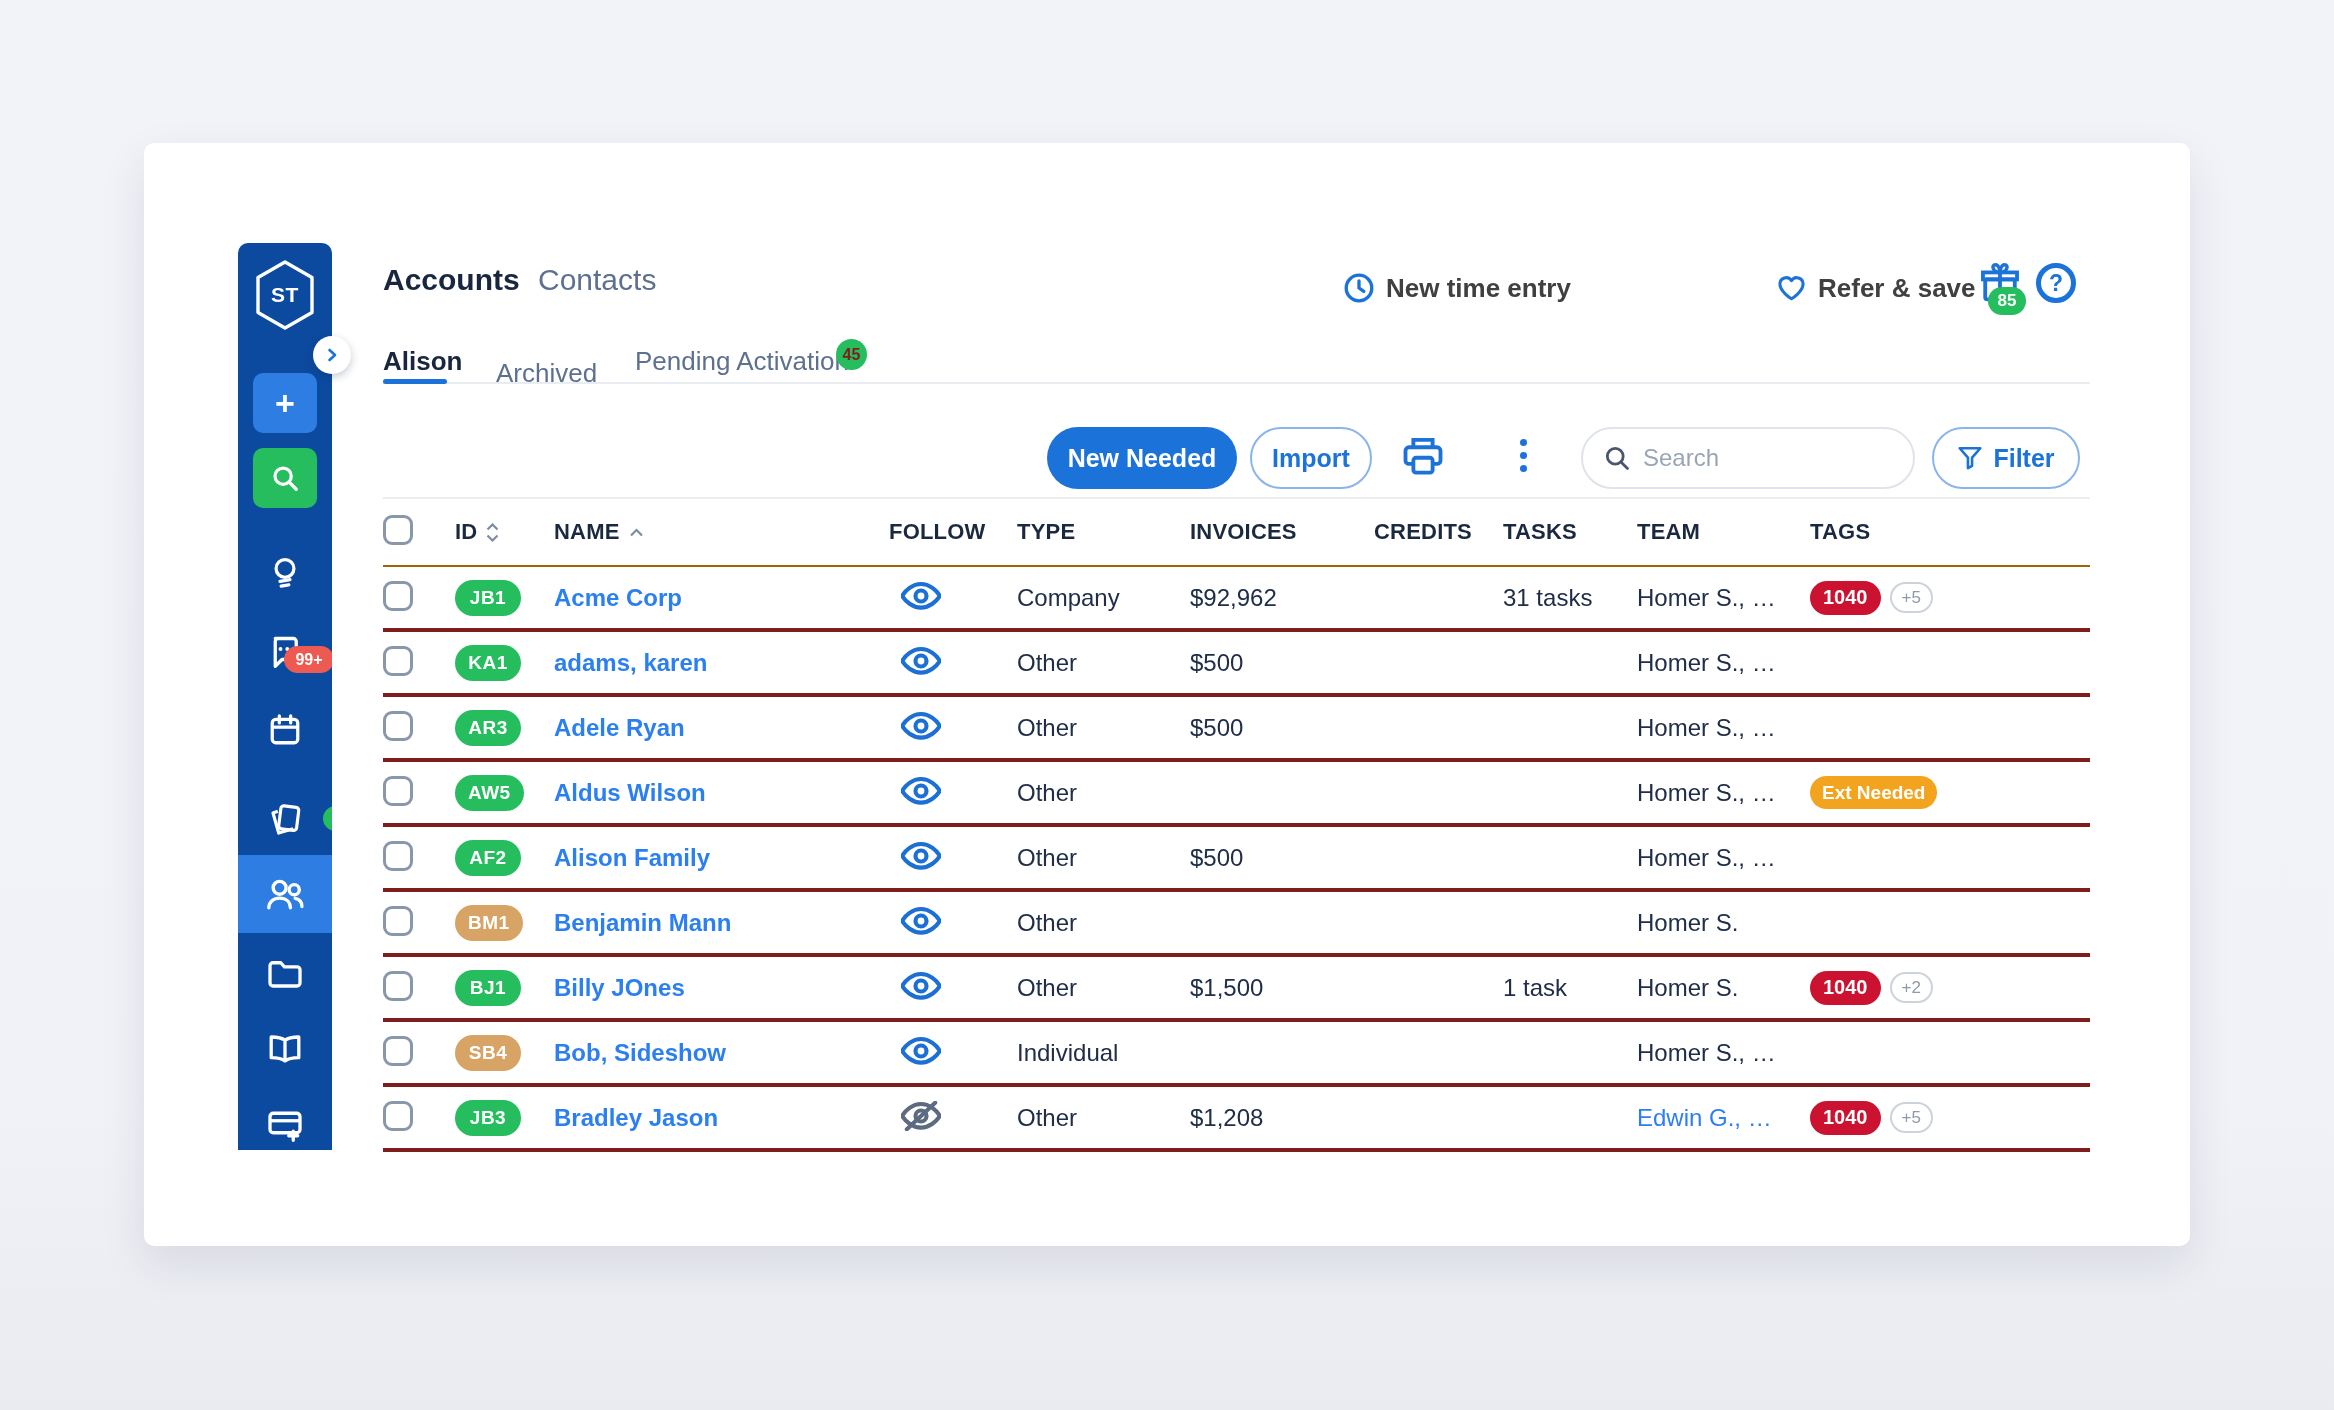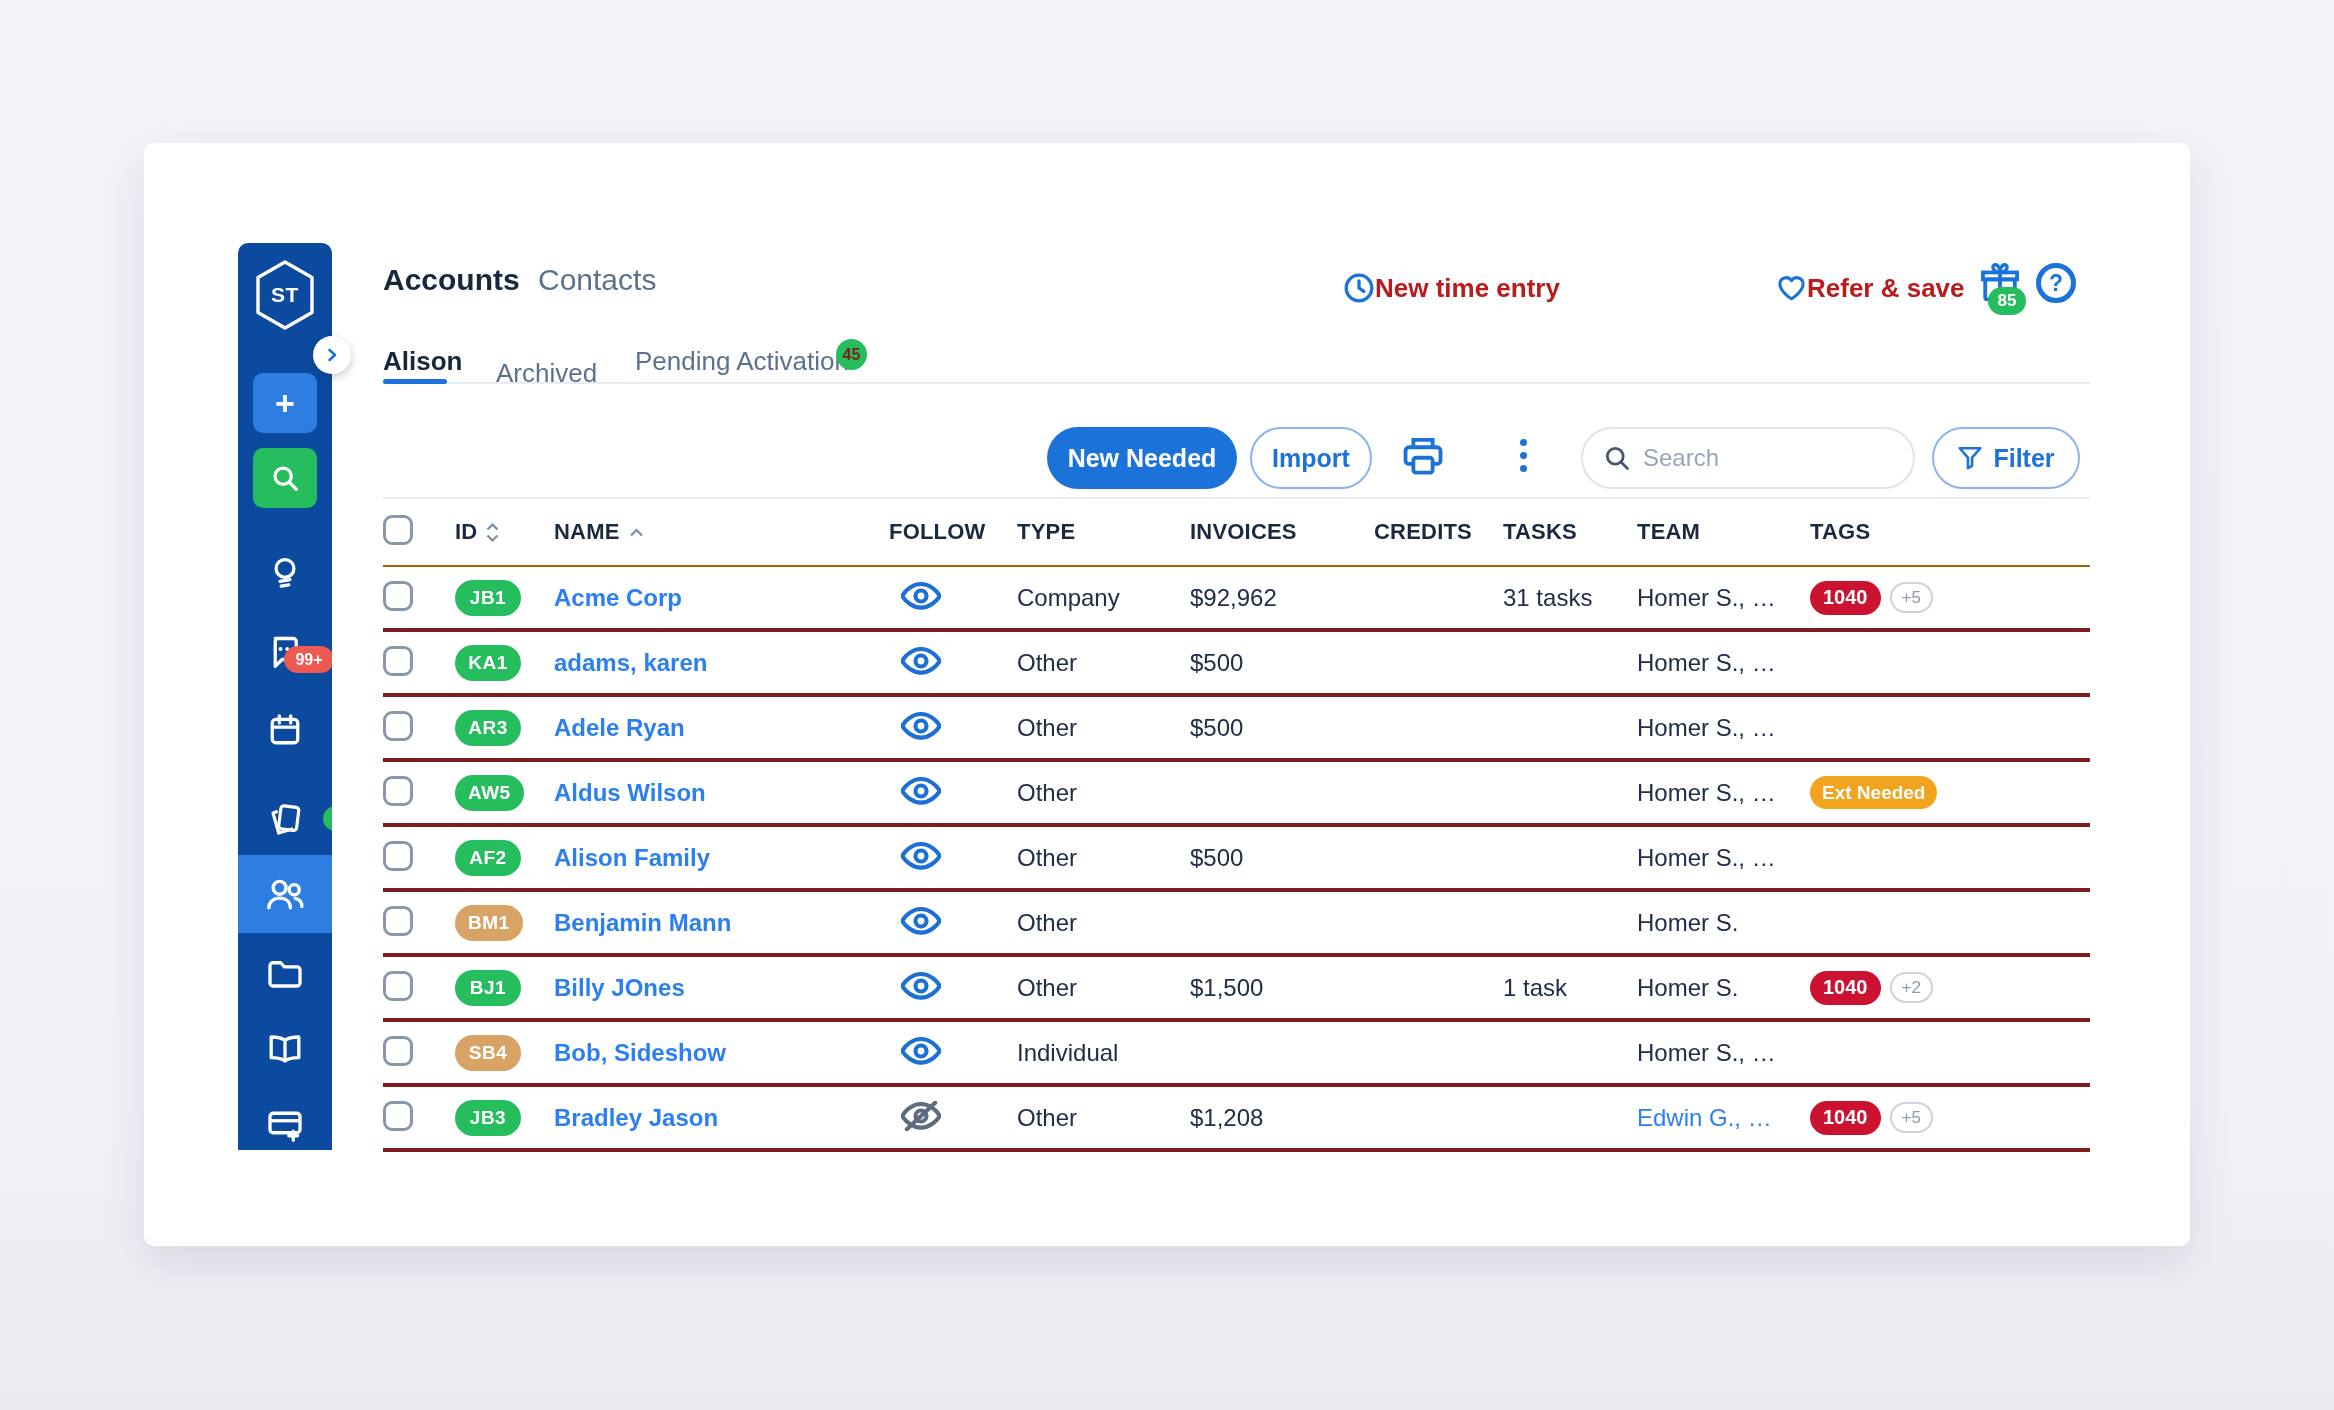--- a/index.html
+++ b/index.html
@@ -44,22 +44,22 @@
     position:absolute; border-radius:14px; color:#fff; font-weight:bold;
     display:flex; align-items:center; justify-content:center; z-index:2;
   }
   .badge-chat { left:46px; top:403px; width:50px; height:27px; background:#ed5a52; font-size:16px; }
   .badge-docs { left:44px; top:563px; width:37px; height:25px; background:#26bd5e; font-size:15px;margin-left:41px; }
   
   .main-tab { position:absolute; top:120px; background:none; border:none; cursor:pointer; font-family:inherit; }
   .tab-accounts { left:239px; font-size:30px; font-weight:bold; color:#18263e; }
   .tab-contacts { left:394px; font-size:30px; color:#5d718f; }
   .hdr-action {
-    position:absolute; top:124px; height:42px; display:flex; align-items:center; 
-    background:none; border:none; cursor:pointer; color:#b91c1c; font-size:26px; font-weight:bold; font-family:inherit;
+    position:absolute; top:124px; height:42px; display:flex; align-items:center; gap:11px;
+    background:none; border:none; cursor:pointer; color:#404040; font-size:26px; font-weight:bold; font-family:inherit;
   }
   .act-time { left:1199px; }
   .act-refer { left:1632px; }
   .gift-wrap { position:absolute; left:1828px; top:110px; width:56px; height:60px; background:none; border:none; cursor:pointer; }
   .gift-badge {
     position:absolute; left:16px; top:34px; min-width:38px; height:28px; padding:0 8px;
     background:#26bd5e; border-radius:14px; color:#fff; font-size:17px; font-weight:bold;
     display:flex; align-items:center; justify-content:center;
   }
   .help-btn {

